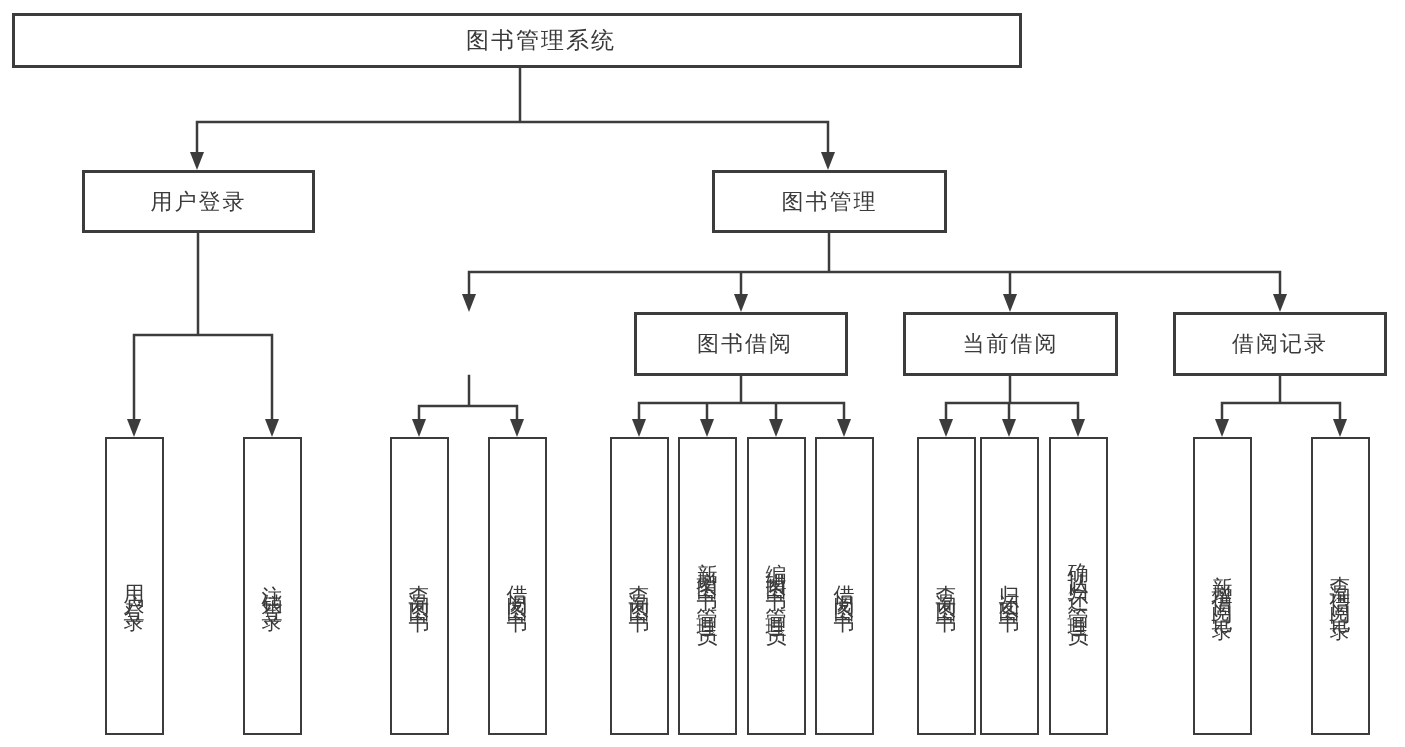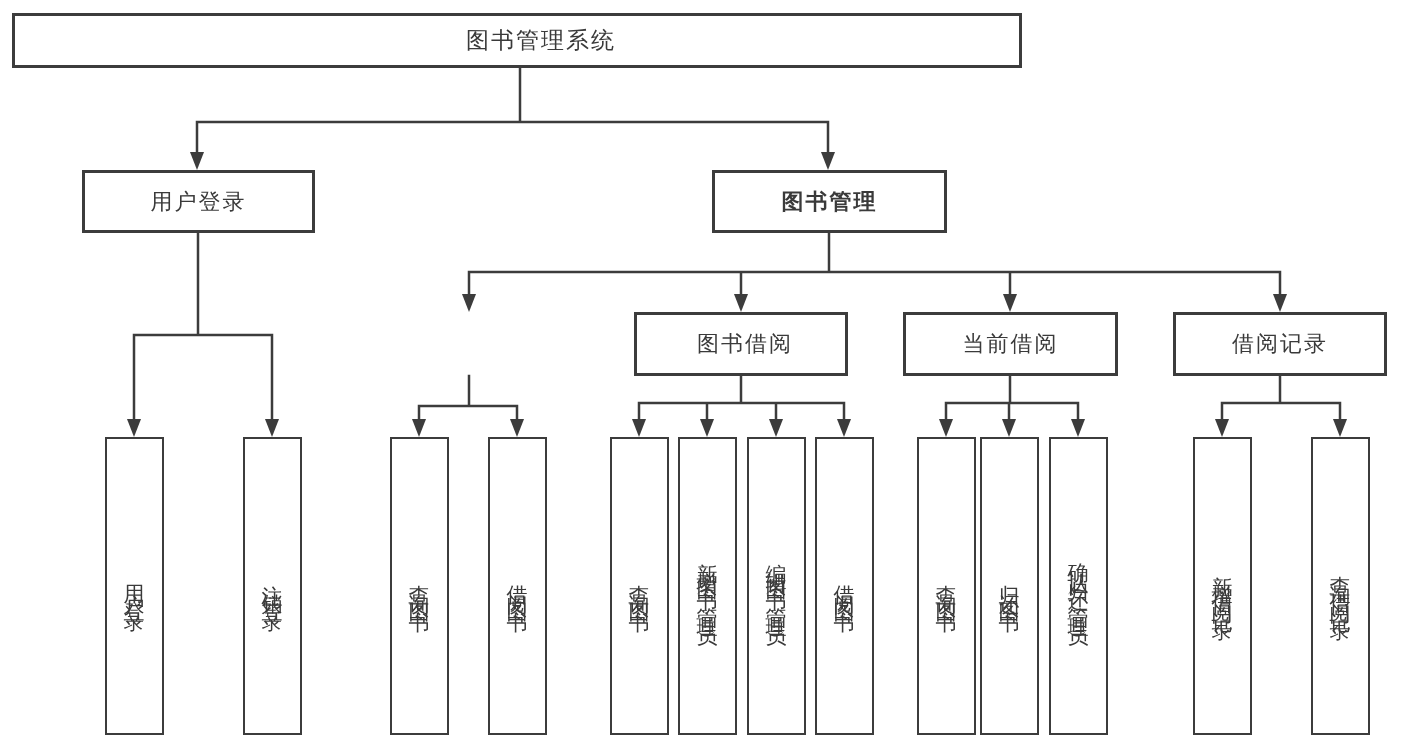--- a/index.html
+++ b/index.html
@@ -116,21 +116,21 @@
     </g>
   </svg>
 
   <div class="box hbox root-box">
     <span>图书管理系统</span>
   </div>
 
   <div class="box hbox" style="left:82px; top:170px; width:233px; height:63px;">
     <span>用户登录</span>
   </div>
-  <div class="box hbox" style="left:712px; top:170px; width:235px; height:63px;font-weight:bold;">
+  <div class="box hbox" style="left:712px; top:170px; width:235px; height:63px;">
     <span>图书管理</span>
   </div>
 
   <div class="box hbox" style="left:634px; top:312px; width:214px; height:64px;padding-left:8px;">
     <span>图书借阅</span>
   </div>
   <div class="box hbox" style="left:903px; top:312px; width:215px; height:64px;">
     <span>当前借阅</span>
   </div>
   <div class="box hbox" style="left:1173px; top:312px; width:214px; height:64px;">

